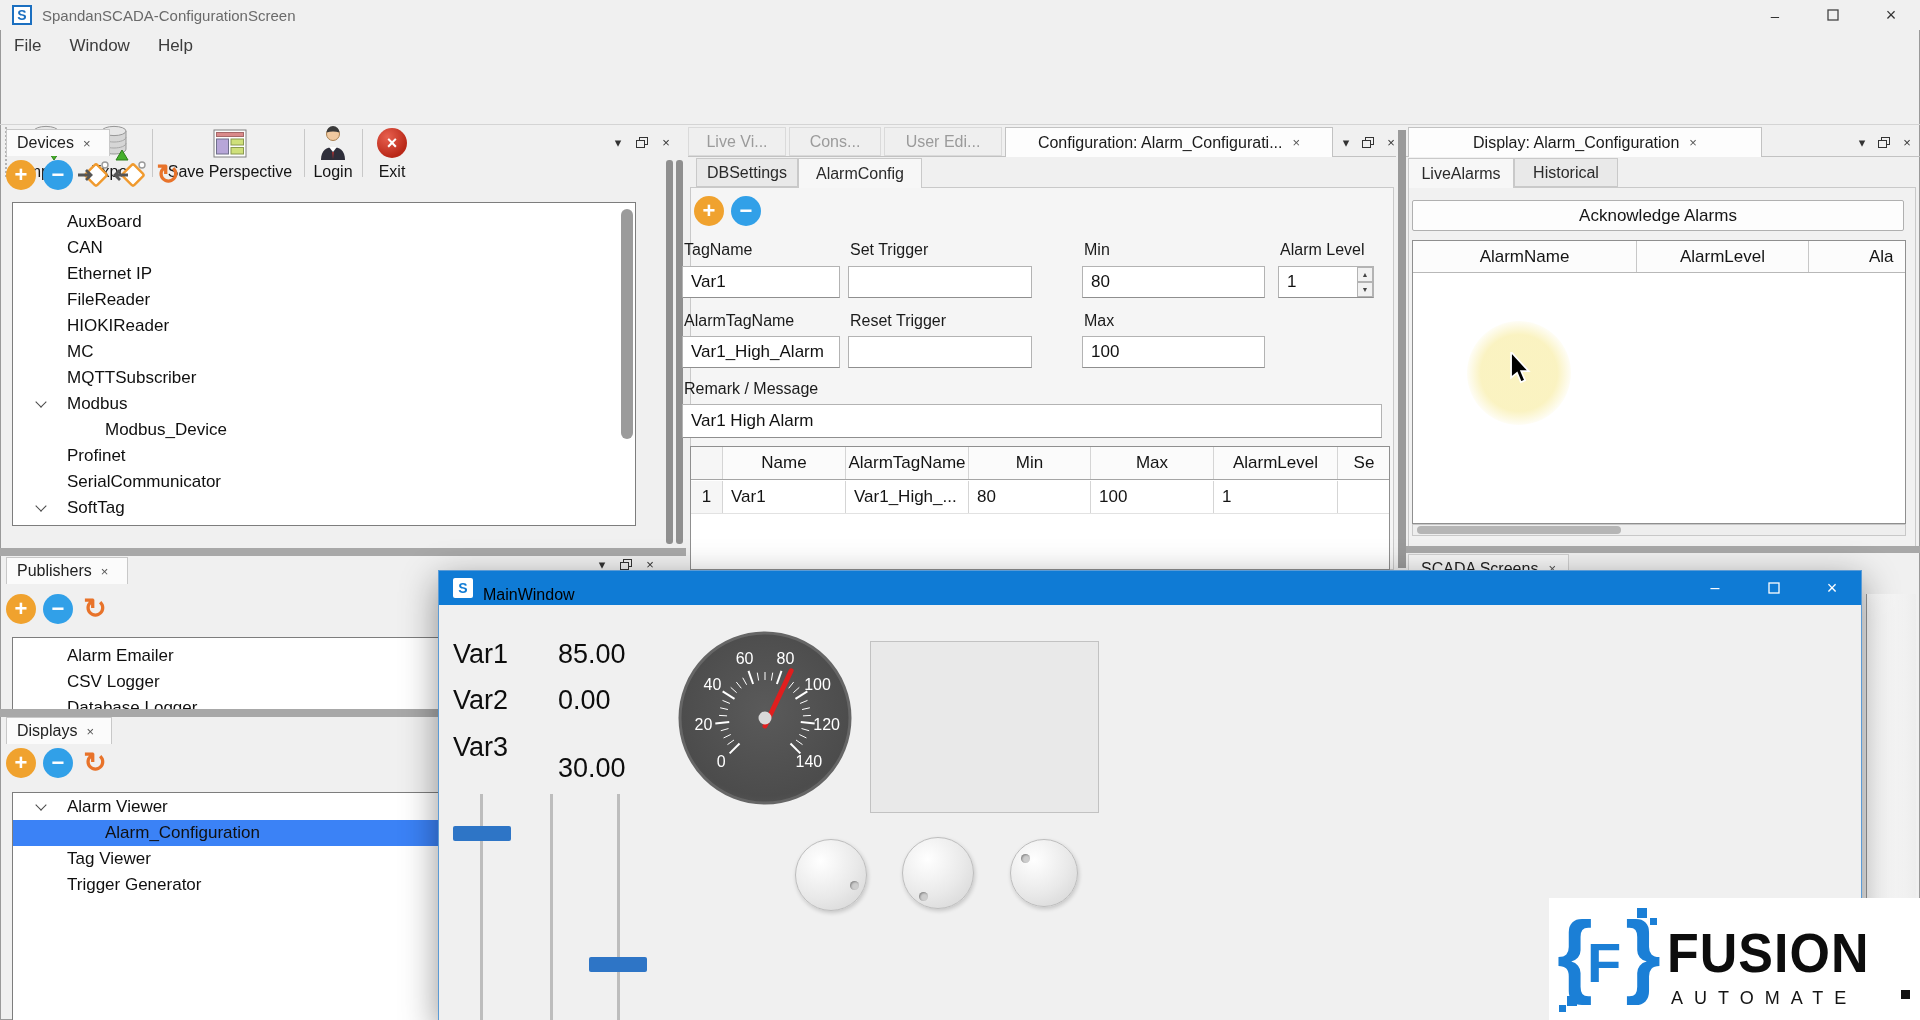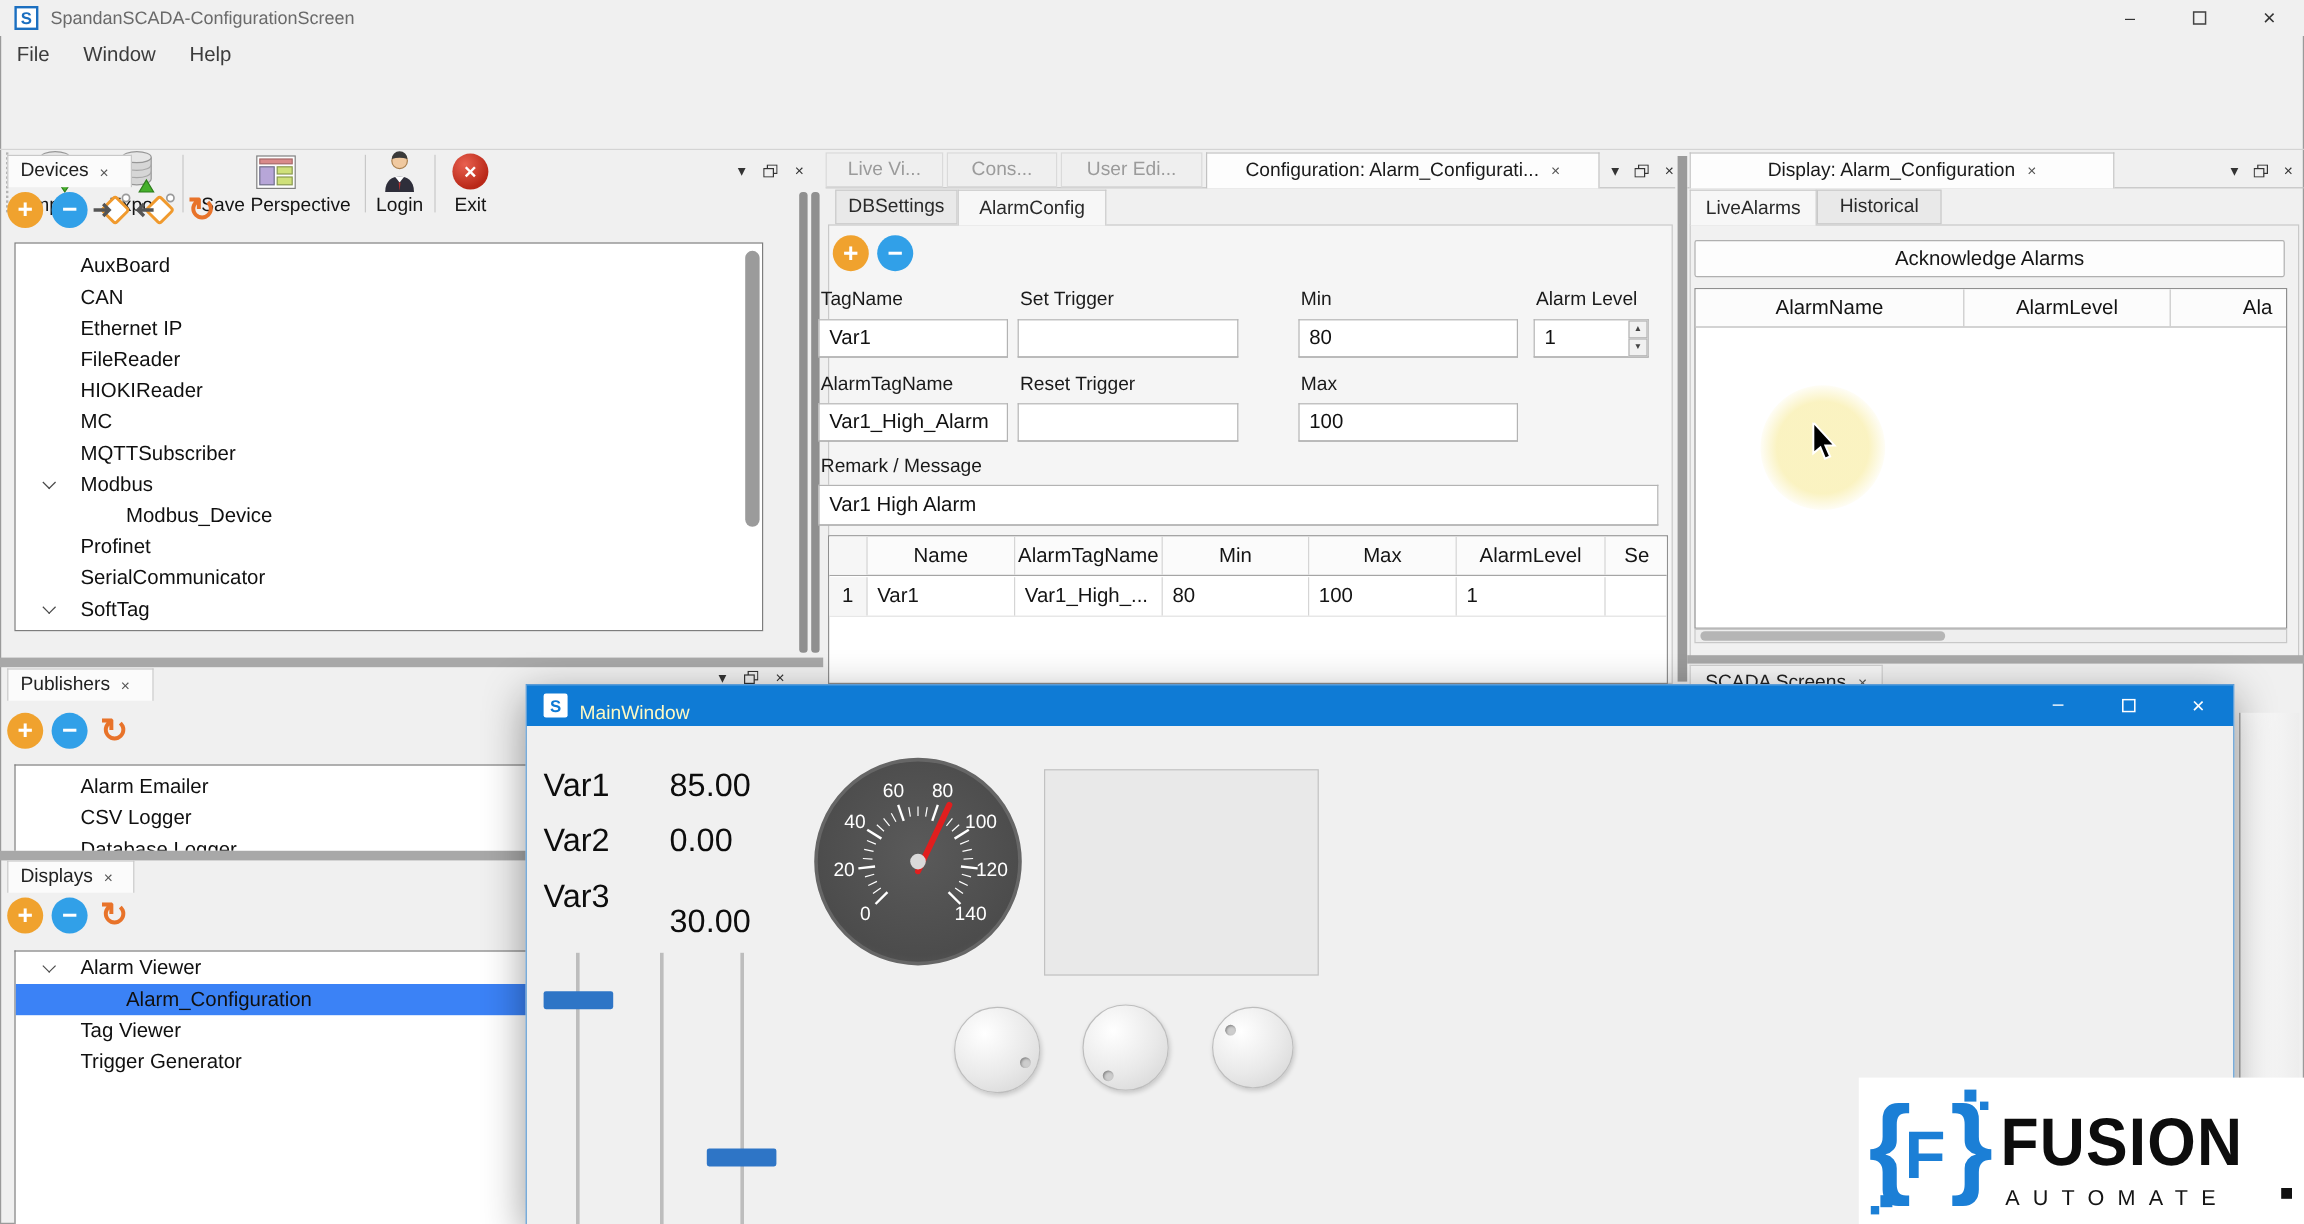--- a/index.html
+++ b/index.html
@@ -82,21 +82,21 @@
   .hthumb { position:absolute; height:8px; border-radius:4px; background:#b5b5b5; }
   .ackbtn { position:absolute; background:#fdfdfd; border:1px solid #b0b0b0; border-radius:2px;
             font-size:17px; color:#161616; display:flex; align-items:center; justify-content:center; }
 
   
   .mainwindow { position:absolute; left:438px; top:570px; width:1424px; height:452px; background:#f0f0f0;
                 border:1px solid #5b9bd5; box-shadow:0 10px 34px rgba(0,0,0,0.42); z-index:50; }
   .mw-titlebar { position:absolute; left:0; top:0; right:0; height:34px; background:#0f7bd5; display:flex; align-items:center; }
   .mw-icon { position:absolute; left:14px; top:7px; width:20px; height:20px; background:#fff; color:#0f7bd5;
              font-weight:bold; font-size:14px; display:flex; align-items:center; justify-content:center; border-radius:2px; }
-  .mw-title { position:absolute; left:44px; top:0; height:48px; display:flex; align-items:center; color:#fef9c3; font-size:16px;text-align:center; }
+  .mw-title { position:absolute; left:44px; top:0; height:48px; display:flex; align-items:center; color:#000000; font-size:16px;text-align:center; }
   .mw-ctl { position:absolute; top:0; width:46px; height:34px; display:flex; align-items:center; justify-content:center; color:#fff; font-size:16px; }
   .var-name { position:absolute; font-size:27px; color:#0d0d0d; }
   .var-val  { position:absolute; font-size:27px; color:#0d0d0d; }
   .graybox { position:absolute; background:#e9e9e9; border:1px solid #c2c2c2; }
   .strack { position:absolute; width:3px; background:#bdbdbd; }
   .shandle { position:absolute; width:58px; height:15px; background:#2e75c6; border-radius:2px; }
   .knob { position:absolute; border-radius:50%; border:1px solid #bdbdbd;
           background:radial-gradient(circle at 35% 30%, #ffffff, #e9e9e9 55%, #d2d2d2);
           box-shadow:1px 2px 4px rgba(0,0,0,0.18); }
   .knob-dot { position:absolute; width:9px; height:9px; border-radius:50%; background:#cdcdcd;

